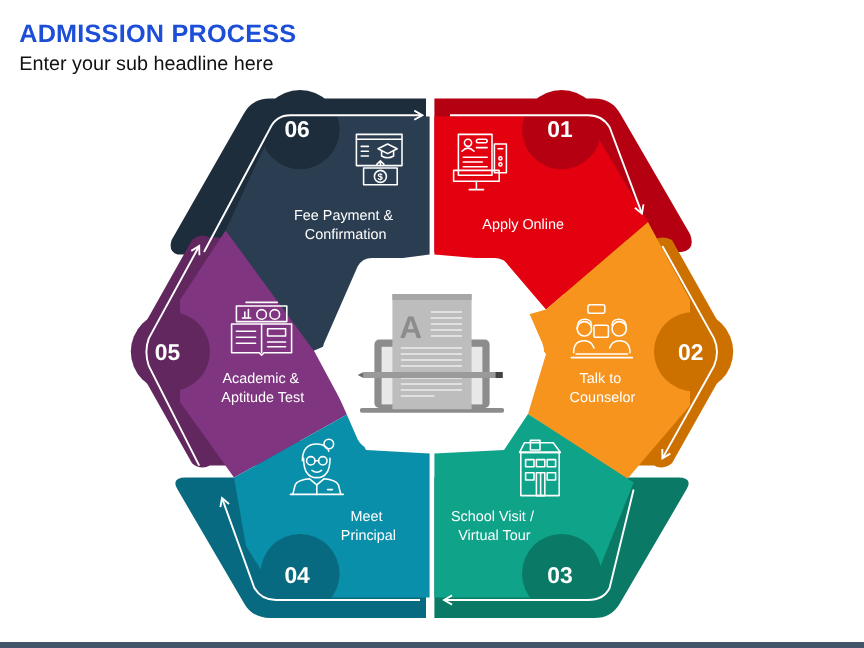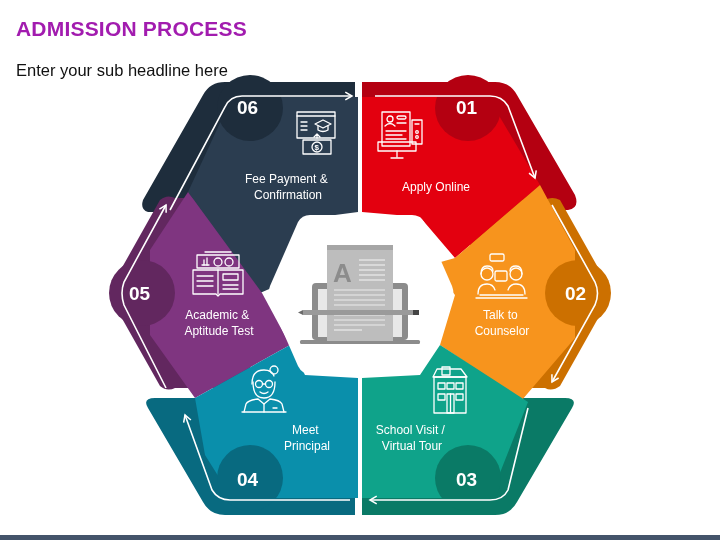--- a/index.html
+++ b/index.html
@@ -1,18 +1,18 @@
 <!DOCTYPE html>
 <html><head>
 <meta charset="utf-8">
 <style>
   html,body{margin:0;padding:0;background:#ffffff;}
   body{width:720px;height:540px;position:relative;overflow:hidden;font-family:"Liberation Sans","DejaVu Sans",sans-serif;}
-  .title{position:absolute;left:16px;top:17px;font-size:21px;font-weight:bold;color:#a21caf;letter-spacing:0.2px;}
-  .subtitle{position:absolute;left:16px;top:61px;font-size:16.5px;color:#111;}
+  .title{position:absolute;left:16px;top:17px;font-size:21px;font-weight:bold;color:#1d4ed8;letter-spacing:0.2px;}
+  .subtitle{position:absolute;left:16px;top:44px;font-size:16.5px;color:#111;}
   .footer-bar{position:absolute;left:0;top:535px;width:720px;height:5px;background:#44546a;}
   svg.diagram{position:absolute;left:0;top:0;}
   .num{font-family:"Liberation Sans","DejaVu Sans",sans-serif;font-weight:bold;font-size:19px;fill:#ffffff;}
   .lbl{font-family:"Liberation Sans","DejaVu Sans",sans-serif;font-size:12px;fill:#ffffff;}
   .ic{fill:none;stroke:#ffffff;stroke-width:1.3;stroke-linejoin:round;stroke-linecap:round;}
 </style>
 </head>
 <body>
 
 <div class="title">ADMISSION PROCESS</div>

